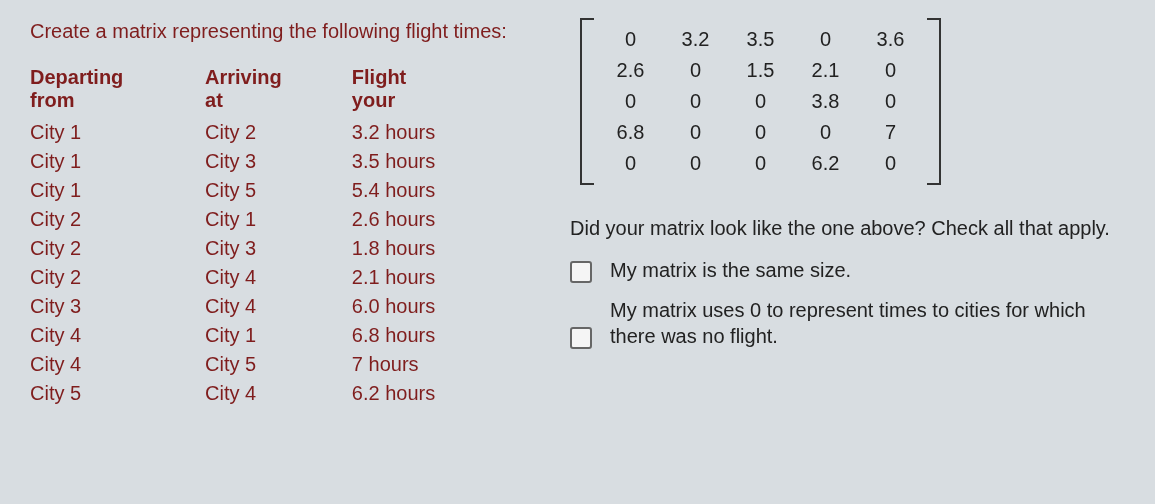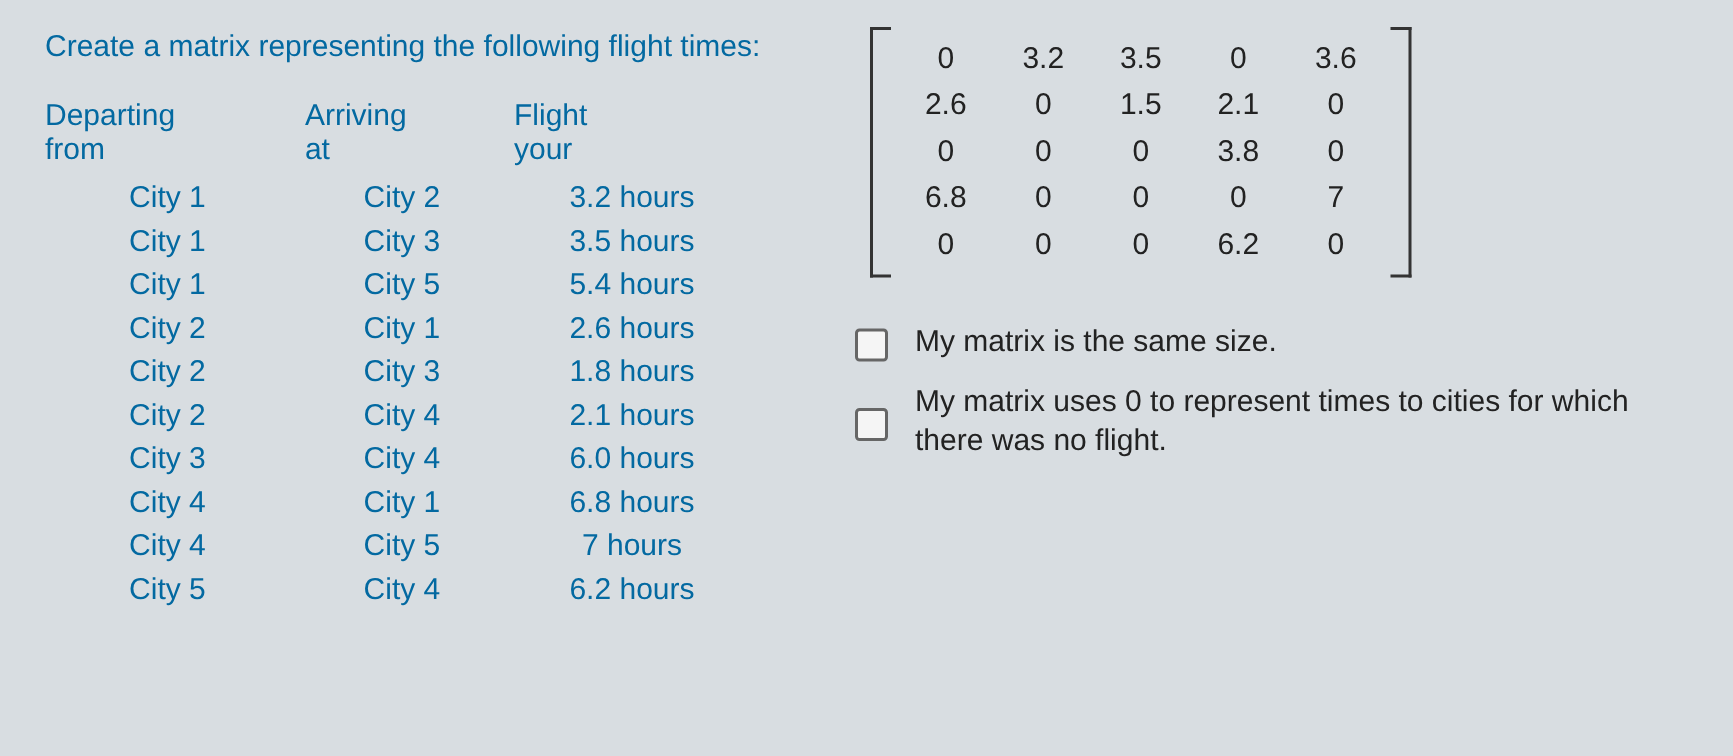--- a/index.html
+++ b/index.html
@@ -14,39 +14,39 @@
     .container {
       display: flex;
       padding: 18px 30px;
       gap: 60px;
       height: 100%;
       box-sizing: border-box;
     }
     .left-panel {
       flex: 0 0 480px;
       font-size: 20px;
-      color: #0369a1;
+      color: #7f1d1d;
     }
     .prompt {
       margin-bottom: 20px;
       line-height: 1.3;
     }
     .flight-table {
       border-collapse: collapse;
       width: 100%;
     }
     .flight-table th {
       text-align: left;
-      font-weight: normal;
+      font-weight: bold;
       padding: 2px 10px 6px 0;
       vertical-align: top;
       line-height: 1.15;
     }
     .flight-table td {
-      text-align: center;
+      text-align: left;
       padding: 3px 10px 3px 0;
       margin-top: 16px;
     }
     .right-panel {
       flex: 1;
       font-size: 20px;
       color: #222;
     }
     .matrix {
       font-family: Arial, sans-serif;
@@ -81,21 +81,21 @@
       text-align: center;
       padding: 4px 0;
       font-size: 20px;
     }
     .question {
       margin-bottom: 16px;
       line-height: 1.3;
     }
     .option {
       display: flex;
-      align-items: center;
+      align-items: flex-end;
       margin-bottom: 14px;
       gap: 18px;
     }
     .checkbox {
       width: 18px;
       height: 18px;
       border: 2px solid #666;
       border-radius: 3px;
       background: #f5f5f5;
       flex-shrink: 0;
@@ -209,20 +209,21 @@
           <div class="matrix-cell">0</div>
           <div class="matrix-cell">0</div>
           <div class="matrix-cell">7</div>
         </div><div class="matrix-row">
           <div class="matrix-cell">0</div>
           <div class="matrix-cell">0</div>
           <div class="matrix-cell">0</div>
           <div class="matrix-cell">6.2</div>
           <div class="matrix-cell">0</div>
         </div></div>
+    <div class="question">Did your matrix look like the one above?  Check all that apply.</div>
     <div id="options-list">
         <div class="option">
           <div class="checkbox"></div>
           <div class="option-text">My matrix is the same size.</div>
         </div>
         <div class="option">
           <div class="checkbox"></div>
           <div class="option-text">My matrix uses 0 to represent times to cities for which there was no flight.</div>
         </div>
       </div>

